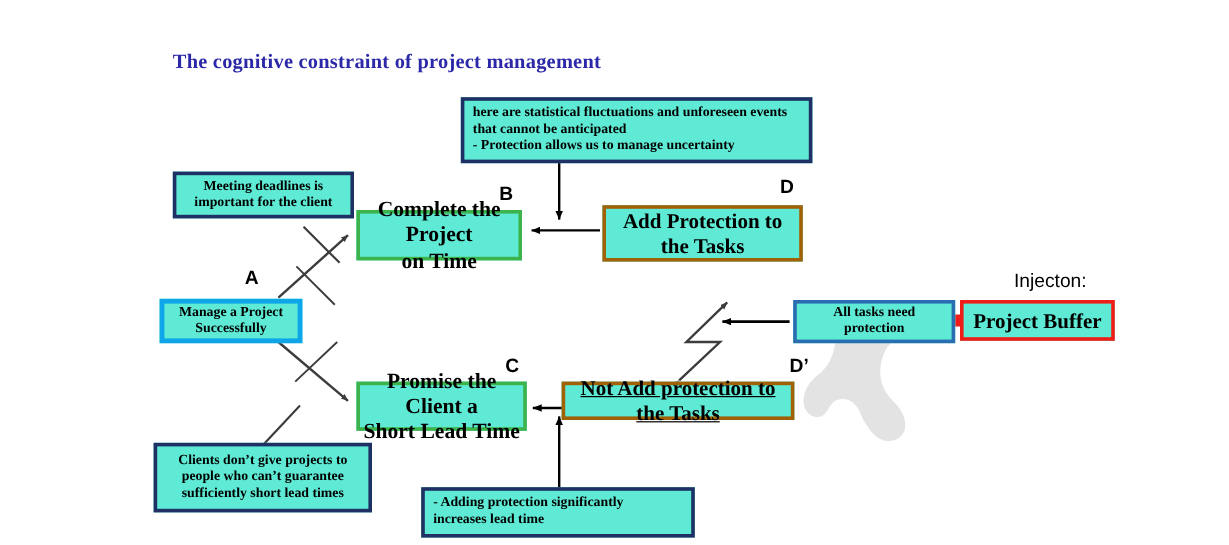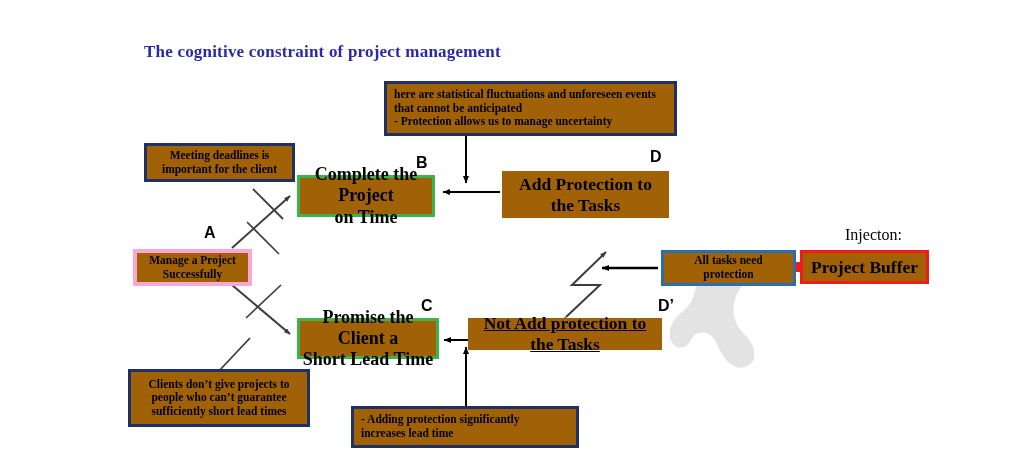--- a/index.html
+++ b/index.html
@@ -32,38 +32,38 @@
     position: absolute;
     left: 0; top: 0;
     width: 1024px; height: 454px;
     pointer-events: none;
   }
 
   
   .box {
     position: absolute;
     box-sizing: border-box;
-    background: #a16207;
+    background: #5eead4;
     display: flex;
     align-items: center;
     justify-content: center;
     text-align: center;
     font-weight: bold;
     color: #000000;
     line-height: 1.18;
     white-space: pre-line;
   }
   .box.left-align {
     justify-content: flex-start;
     text-align: left;
     padding-left: 7px;
   }
 
   .b-navy   { border: 3px solid #1f3164; }
-  .b-yellow { border: 4px solid #f9a8d4; }
+  .b-yellow { border: 4px solid #0ea5e9; }
   .b-green  { border: 3px solid #3cb44b; }
   .b-magenta{ border: 3px solid #a16207; }
   .b-blue   { border: 3px solid #2a6db0; }
   .b-red    { border: 3px solid #f01c17; }
 
   
   #title {
     position: absolute;
     left: 144px;
     top: 42px;
@@ -82,21 +82,21 @@
     font-weight: bold;
     font-size: 16px;
     color: #000000;
   }
 
   
   #injection-label {
     position: absolute;
     left: 845px;
     top: 226px;
-    font-family: Liberation Serif, serif;
+    font-family: Liberation Sans, sans-serif;
     font-size: 16px;
     color: #000000;
     white-space: nowrap;
   }
   .fs11 { font-size: 11.5px; }
   .fs12 { font-size: 18px; }
   .fs17 { font-size: 17.5px; }
 </style>
 </head>
 <body>

